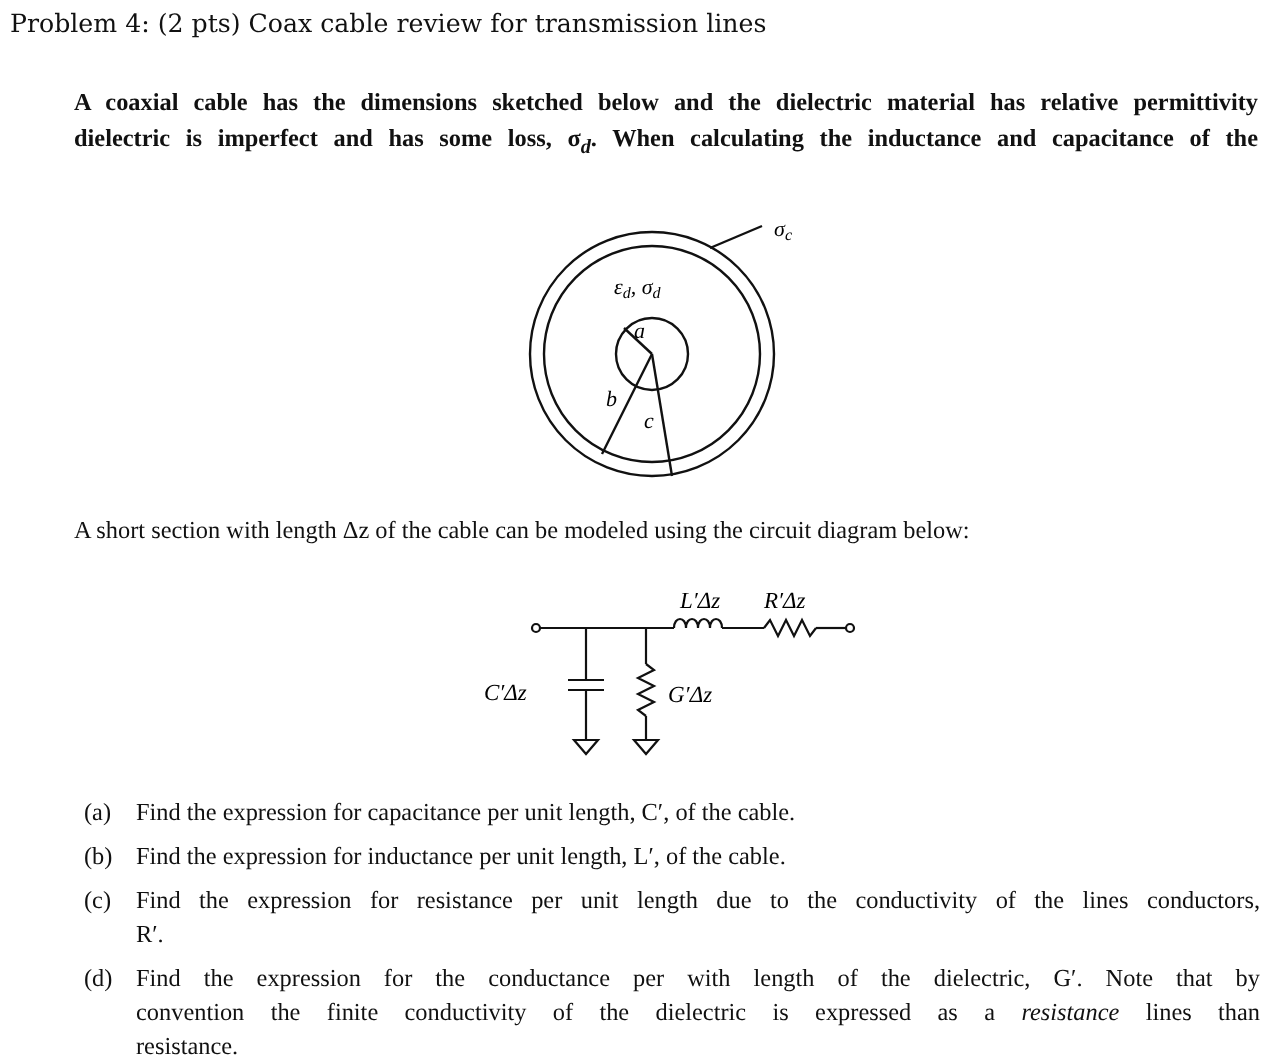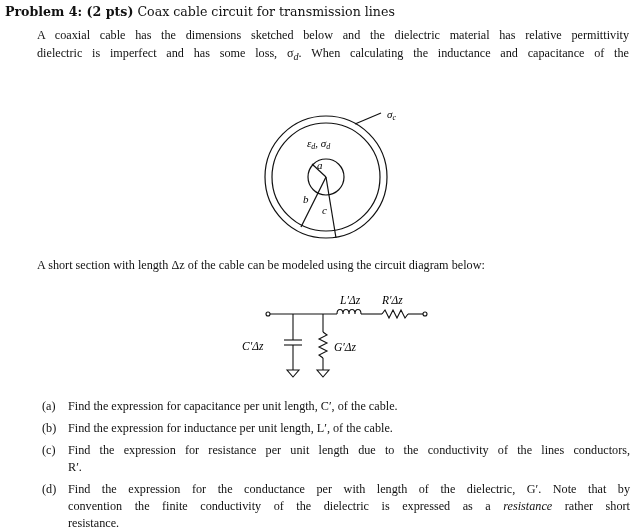--- a/index.html
+++ b/index.html
@@ -5,25 +5,26 @@
     html, body { margin: 0; padding: 0; background: #ffffff; }
     body {
       width: 634px; height: 528px; position: relative; overflow: hidden;
       font-family: "DejaVu Serif", "Liberation Serif", serif;
       color: #111;
     }
     .abs { position: absolute; }
     .heading {
       left: 5px; top: 4px; font-size: 12.6px; white-space: nowrap;
     }
-    .heading b { font-weight: bold; }
+    .heading b { font-weight: normal; }
     .para {
-      left: 37px; top: 26px; width: 592px;
+      left: 37px; top: 42px; width: 592px;
       font-size: 12.2px; line-height: 18px; text-align: justify;
       font-family: "Liberation Serif", serif;
+      font-weight: bold;
     }
     .para i, .math { font-style: italic; }
     .line { white-space: nowrap; display: block; }
     .just { text-align: justify; text-align-last: justify; display: block; }
     .para2 {
       left: 37px; top: 258px; font-size: 12.2px; white-space: nowrap;
       font-family: "Liberation Serif", serif;
     }
     .diagram-svg { left: 0; top: 0; }
     .items {
@@ -33,21 +34,21 @@
     .item { position: relative; padding-left: 26px; line-height: 17px; margin-bottom: 5px; }
     .item .lbl { position: absolute; left: 0; top: 0; }
     .item .txt { display: block; text-align: justify; }
     .svglabel { font-family: "Liberation Serif", serif; font-style: italic; }
   </style>
 </head>
 <body>
 
 <div class="abs heading">
   <b>Problem 4: (2 pts)</b>
-  <span>Coax cable circuit for transmission lines</span>
+  <span>Coax cable review for transmission lines</span>
 </div>
 
 <div class="abs para">
   <span class="just">A coaxial cable has the dimensions sketched below and the dielectric material has relative permittivity</span>
   <span class="just"><span>dielectric is imperfect and has some loss, σ</span><sub><i>d</i></sub><span>. When calculating the inductance and capacitance of the</span></span>
 </div>
 
 <svg class="abs diagram-svg" width="634" height="528" style="pointer-events:none">
   <g stroke="#111" stroke-width="1.2" fill="none">
     <circle cx="326" cy="177" r="61"></circle>
@@ -105,16 +106,16 @@
     <span class="txt">Find the expression for inductance per unit length, L′, of the cable.</span>
   </div>
   <div class="item">
     <span class="lbl">(c)</span>
     <span class="txt just">Find the expression for resistance per unit length due to the conductivity of the lines conductors,</span>
     <span class="txt">R′.</span>
   </div>
   <div class="item">
     <span class="lbl">(d)</span>
     <span class="txt just">Find the expression for the conductance per with length of the dielectric, G′.  Note that by</span>
-    <span class="txt just"><span>convention the finite conductivity of the dielectric is expressed as a </span><i>resistance</i><span> rather short</span></span>
+    <span class="txt just"><span>convention the finite conductivity of the dielectric is expressed as a </span><i>resistance</i><span> lines than</span></span>
     <span class="txt">resistance.</span>
   </div>
 </div>
 
 </body></html>

